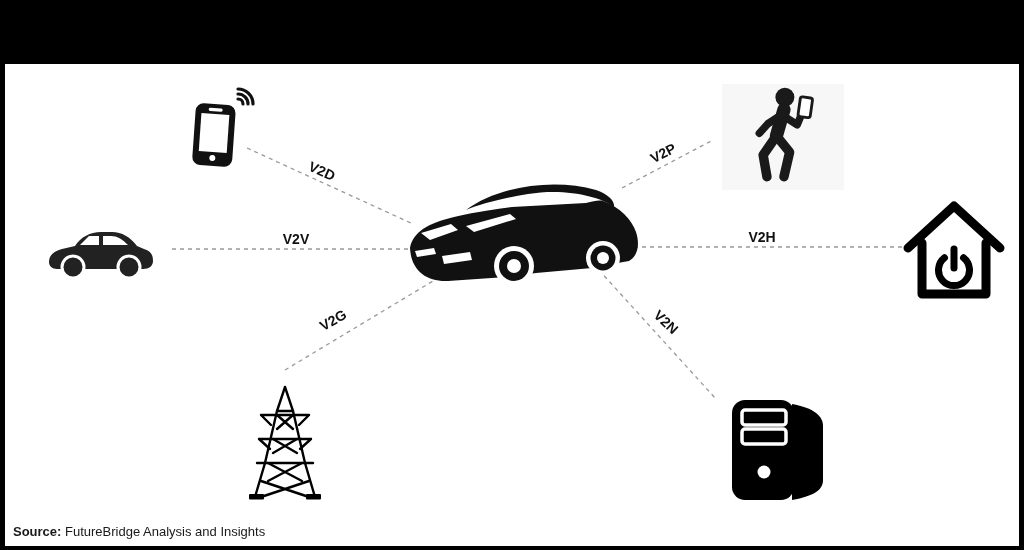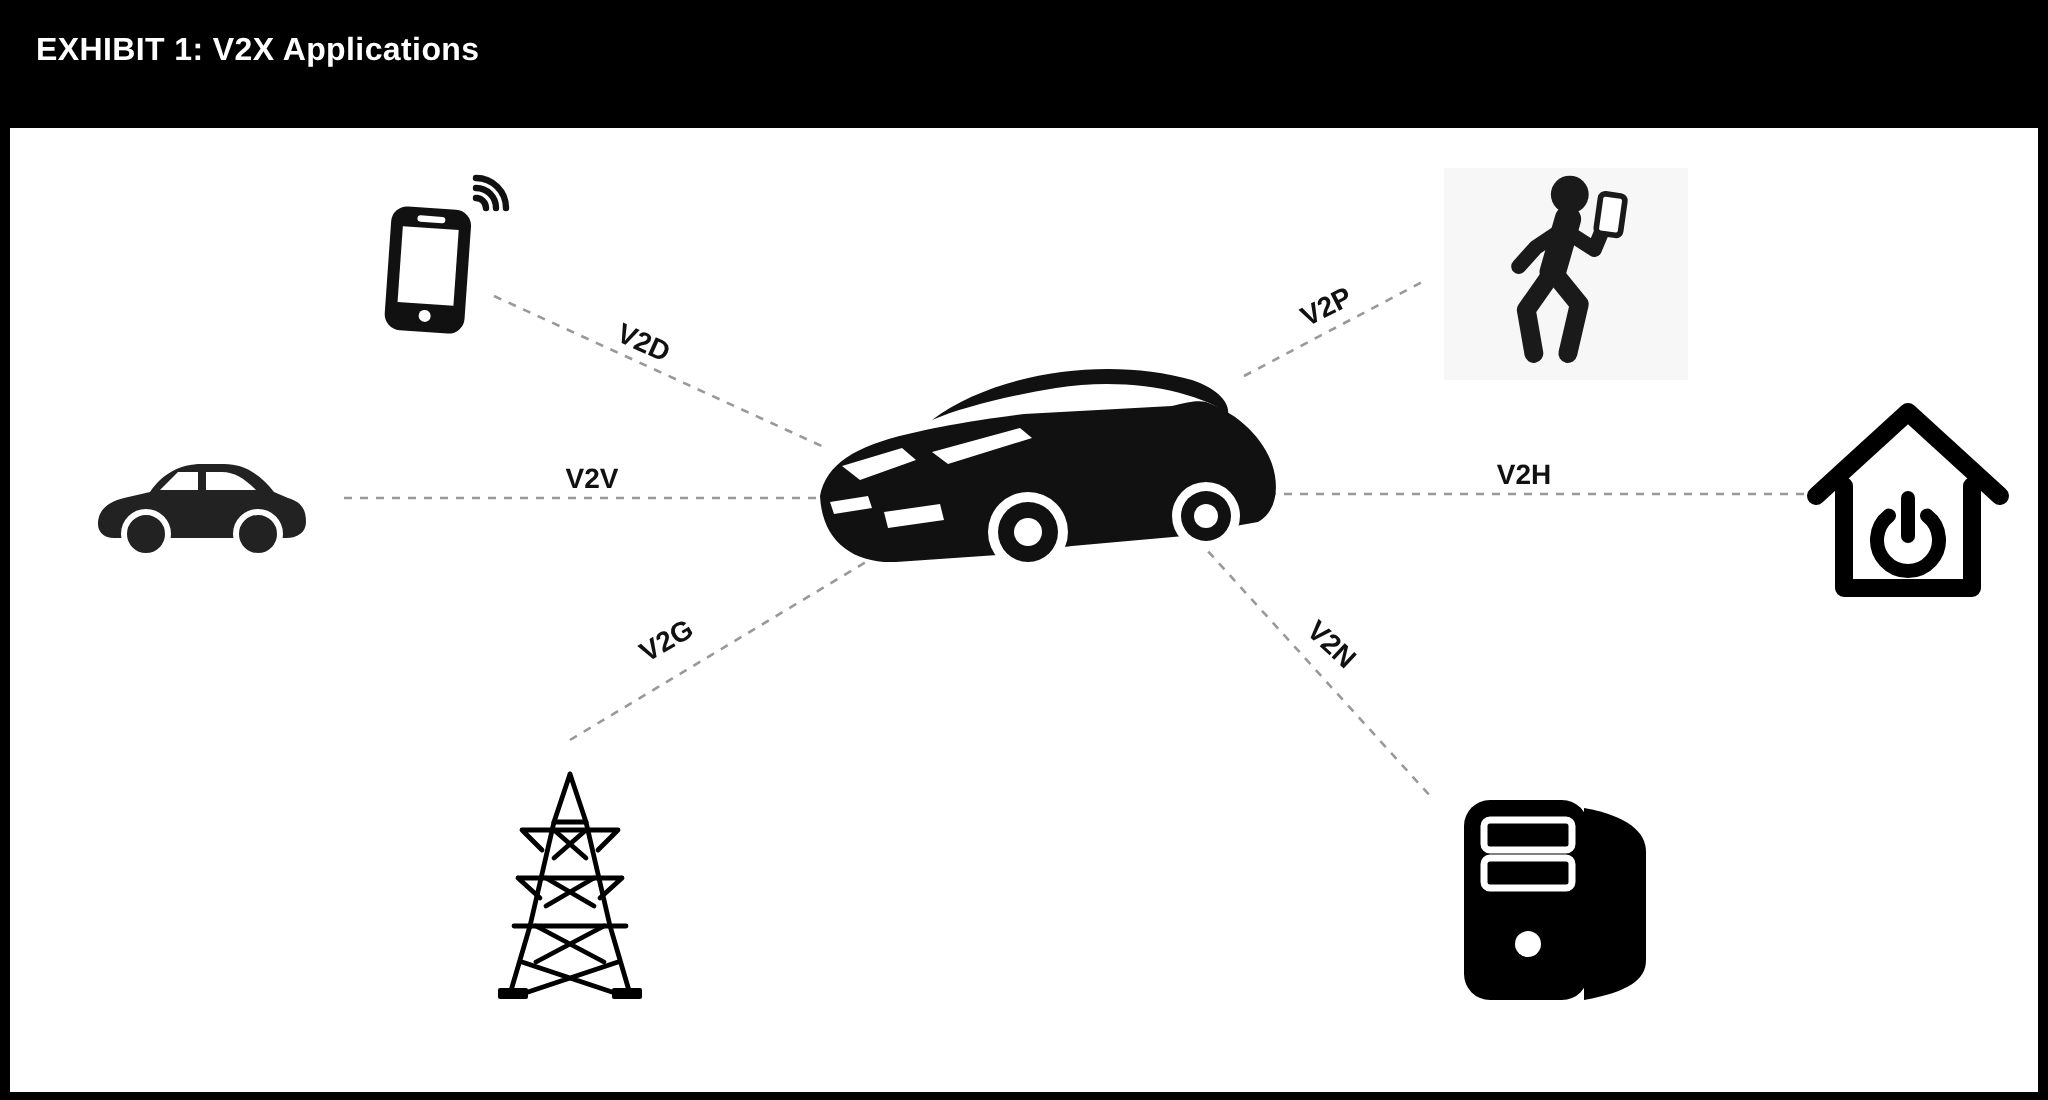--- a/index.html
+++ b/index.html
@@ -22,23 +22,20 @@
     display:flex; align-items:center; justify-content:center; }
 
   .footer { position:absolute; left:13px; top:524px; font-size:13px; color:#1a1a1a; }
   .footer b { font-weight:bold; }
 </style>
 </head>
 <body>
 
 <div class="stage">
 
-  <div class="header-bar">
-    <span class="header-title">EXHIBIT 1: V2X Applications</span>
-  </div>
 
   <div class="panel"></div>
 
   <svg class="edges" viewBox="0 0 1024 550">
     <g stroke="#999" stroke-width="1.3" stroke-dasharray="4 4" fill="none">
       <line x1="247" y1="148" x2="413" y2="224"></line>
       <line x1="622" y1="188" x2="713" y2="140"></line>
       <line x1="172" y1="249" x2="408" y2="249"></line>
       <line x1="618" y1="247" x2="902" y2="247"></line>
       <line x1="285" y1="370" x2="433" y2="281"></line>
@@ -134,14 +131,17 @@
   </svg>
 
   <svg class="icon" style="left:724px; top:392px;" width="106" height="114" viewBox="0 0 106 114">
     <path d="M68,12 C90,16 99,24 99,34 L99,88 C99,98 90,104 68,108 Z" fill="#000"></path>
     <rect x="8" y="8" width="62" height="100" rx="13" fill="#000"></rect>
     <rect x="18" y="18" width="44" height="15" rx="3" fill="none" stroke="#fff" stroke-width="3.5"></rect>
     <rect x="18" y="37" width="44" height="15" rx="3" fill="none" stroke="#fff" stroke-width="3.5"></rect>
     <circle cx="40" cy="80" r="6.5" fill="#fff"></circle>
   </svg>
 
+  <div class="footer">
+    <b>Source:</b><span> FutureBridge Analysis and Insights</span>
+  </div>
 
 </div>
 
 </body></html>

